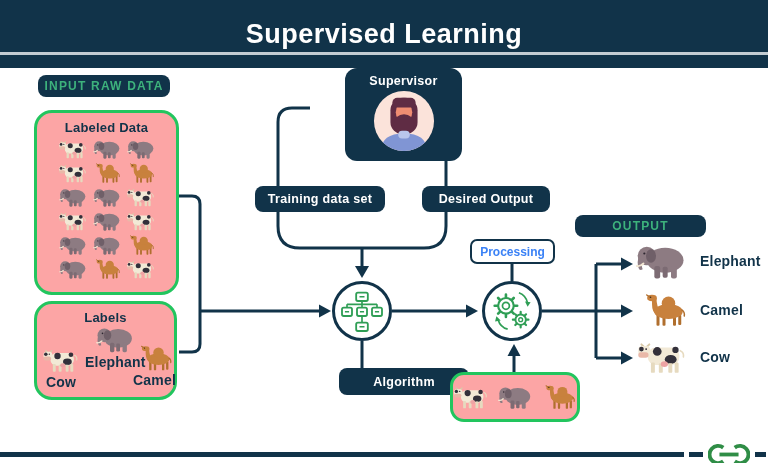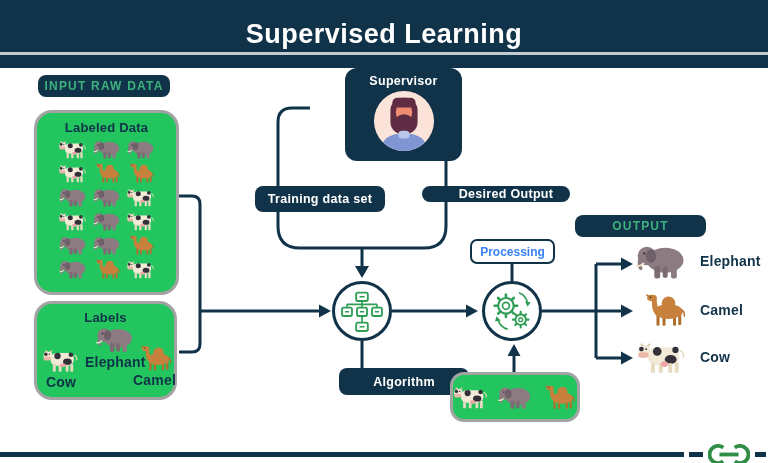--- a/index.html
+++ b/index.html
@@ -14,21 +14,21 @@
     display:flex;align-items:center;justify-content:center;}
   .header .title{color:#ffffff;font-size:27px;font-weight:800;letter-spacing:.5px;}
   .header-edge{position:absolute;left:0;top:52px;width:768px;height:3px;background:#c3ccd2;}
 
   
   .abs{position:absolute;}
   .badge{background:#113349;border-radius:8px;display:flex;align-items:center;justify-content:center;
     color:#3db27c;font-weight:800;font-size:12px;letter-spacing:1.2px;z-index:2;}
   .node-dark{background:#113349;border-radius:8px;display:flex;align-items:center;justify-content:center;
     color:#ffffff;font-weight:700;font-size:12.5px;letter-spacing:.3px;z-index:2;margin-left:42px;}
-  .outline-box{background:#22c55e;border:3px solid #a3a3a3;border-radius:18px;z-index:2;}
+  .outline-box{background:#fca5a5;border:3px solid #22c55e;border-radius:18px;z-index:2;}
   .box-title{font-size:13px;font-weight:800;color:#113349;text-align:center;letter-spacing:.2px;}
   .circle-node{position:absolute;width:60px;height:60px;border-radius:50%;background:#ffffff;
     border:3px solid #113349;box-sizing:border-box;z-index:2;display:flex;align-items:center;justify-content:center;}
   .small-label{font-size:14px;font-weight:800;color:#113349;letter-spacing:.2px;}
 
   
   .animal-grid{display:flex;flex-wrap:wrap;justify-content:center;align-content:flex-start;
     gap:2px 4px;padding:3px 6px;}
   .animal-grid svg.animal{width:30px;height:22px;}
 
@@ -237,21 +237,21 @@
         <ellipse cx="32" cy="23" rx="8.5" ry="10.5" fill="#ef8d72"></ellipse>
         <rect x="20" y="8" width="24" height="10" rx="5" fill="#5f2c44"></rect>
         <ellipse cx="32" cy="35" rx="10.5" ry="10" fill="#5f2c44"></ellipse>
         <path d="M8 64 Q8 45 32 45 Q56 45 56 64 Z" fill="#8095d4"></path>
         <rect x="26" y="42" width="12" height="8" rx="4" fill="#b9c6ec"></rect>
       </g>
     </svg>
   </div>
 
   <div class="node-dark abs" style="left:213px;top:186px;width:130px;height:26px;">Training data set</div>
-  <div class="node-dark abs" style="left:380px;top:186px;width:128px;height:16px;padding-left:20px;">Desired Output</div>
+  <div class="node-dark abs" style="left:380px;top:186px;width:128px;height:26px;">Desired Output</div>
 
   <div class="circle-node" style="left:332px;top:281px;">
     <svg viewBox="0 0 60 60" style="width:50px;height:50px;">
       <g stroke="#2f9e55" fill="none" stroke-width="2.2">
         <rect x="23" y="8" width="14" height="10" rx="2"></rect>
         <rect x="6" y="26" width="12" height="10" rx="2"></rect>
         <rect x="24" y="26" width="12" height="10" rx="2"></rect>
         <rect x="42" y="26" width="12" height="10" rx="2"></rect>
         <rect x="23" y="44" width="14" height="10" rx="2"></rect>
       </g>

